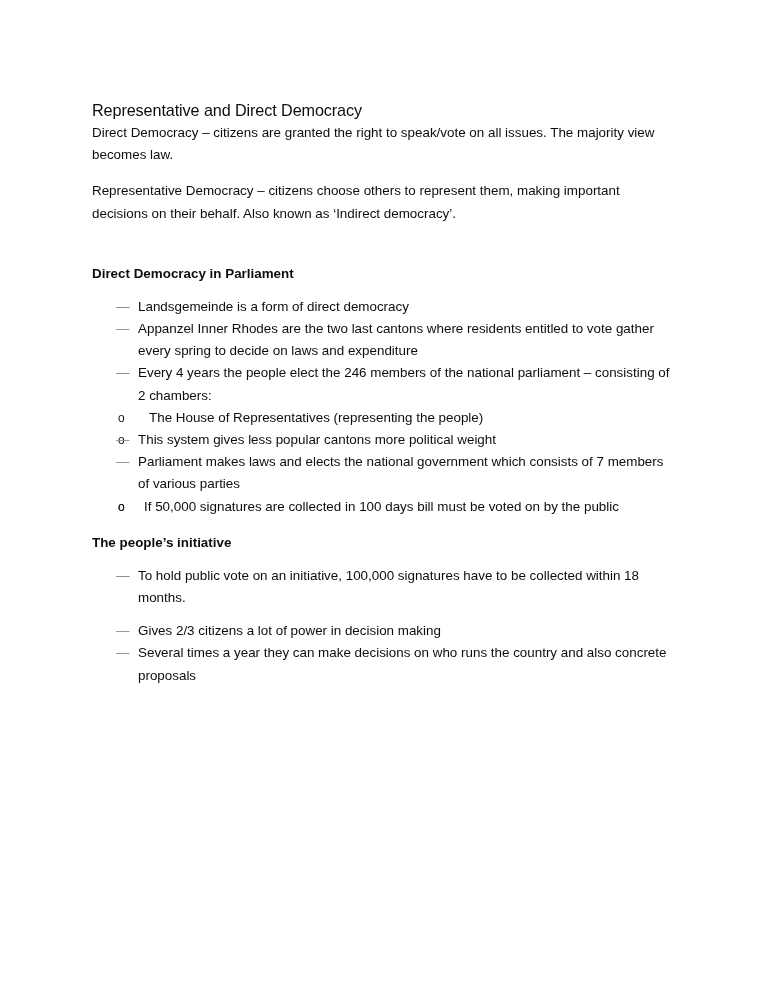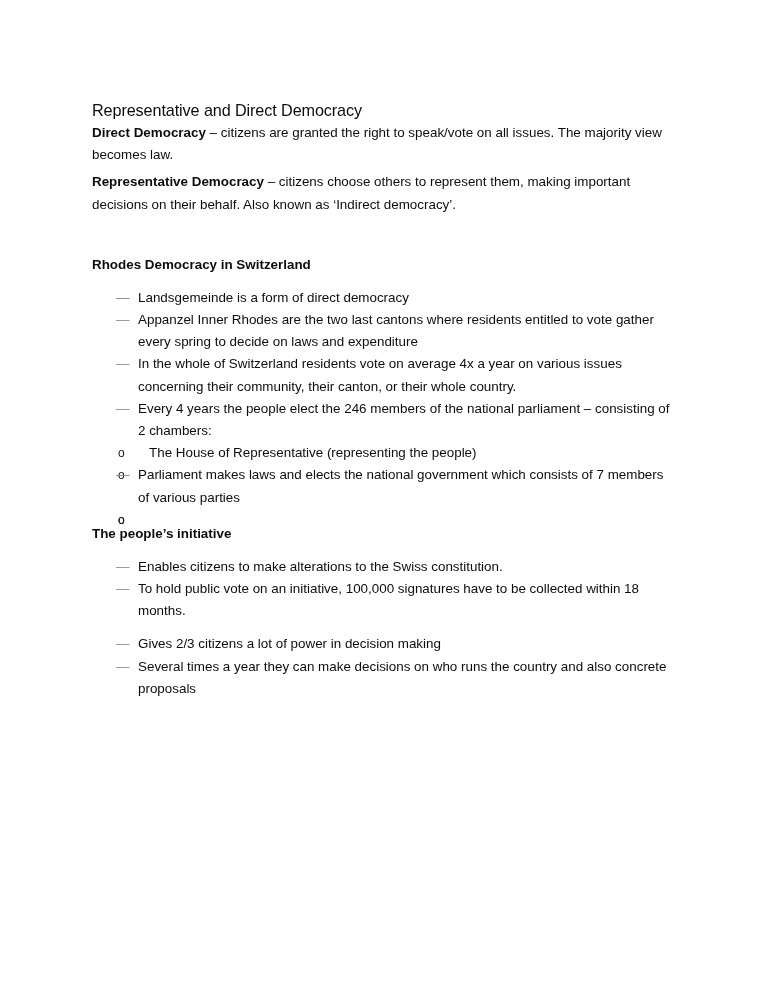--- a/index.html
+++ b/index.html
@@ -36,24 +36,24 @@
     letter-spacing: -0.1px;
   }
 
   .para {
     font-size: 13.4px;
     line-height: 22.2px;
     margin: 0 0 0 0;
     text-align: left;
   }
   .para + .para {
-    margin-top: 5px;
+    margin-top: 14px;
   }
   .para b {
-    font-weight: 700;
+    font-weight: 400;
     text-align: center;
   }
 
   .section-head {
     font-size: 13.4px;
     font-weight: 700;
     line-height: 22px;
     margin: 0;
   }
   .gap-before-head {
@@ -122,74 +122,74 @@
     <h1 class="doc-title">Representative and Direct Democracy</h1>
 
     <p class="para">
       <b>Direct Democracy</b><span> – citizens are granted the right to speak/vote on all issues. The majority view becomes law.</span>
     </p>
 
     <p class="para">
       <b>Representative Democracy</b><span> – citizens choose others to represent them, making important decisions on their behalf. Also known as ‘Indirect democracy’.</span>
     </p>
 
-    <h2 class="section-head gap-before-head">Rhodes Democracy in Switzerland</h2>
+    <h2 class="section-head gap-before-head">Direct Democracy in Parliament</h2>
 
     <ul class="bullets">
       <li class="bullet">
         <span class="marker">—</span>
       </li>
       <li class="bullet">
         <span class="marker">—</span>
         <span>Landsgemeinde is a form of direct democracy</span>
       </li>
       <li class="bullet">
         <span class="marker">—</span>
         <span>Appanzel Inner Rhodes are the two last cantons where residents entitled to vote gather every spring to decide on laws and expenditure</span>
       </li>
       <li class="bullet">
         <span class="marker">—</span>
-        <span>In the whole of Switzerland residents vote on average 4x a year on various issues concerning their community, their canton, or their whole country.</span>
       </li>
       <li class="bullet">
         <span class="marker">—</span>
         <span>Every 4 years the people elect the 246 members of the national parliament – consisting of 2 chambers:</span>
       </li>
       <ul class="sublist">
         <li class="subbullet extra-indent">
           <span class="marker-o">o</span>
-          <span>The House of Representative (representing the people)</span>
+          <span>The House of Representatives (representing the people)</span>
         </li>
         <li class="subbullet">
           <span class="marker-o">o</span>
         </li>
       </ul>
       <li class="bullet">
         <span class="marker">—</span>
+        <span>This system gives less popular cantons more political weight</span>
       </li>
       <li class="bullet">
         <span class="marker">—</span>
         <span>Parliament makes laws and elects the national government which consists of 7 members of various parties</span>
       </li>
       <ul class="sublist">
         <li class="subbullet">
           <span class="marker-o">o</span>
         </li>
         <li class="subbullet">
           <span class="marker-o">o</span>
+          <span>If 50,000 signatures are collected in 100 days bill must be voted on by the public</span>
         </li>
       </ul>
     </ul>
 
     <h2 class="section-head gap-before-head-sm">The people’s initiative</h2>
 
     <ul class="bullets tight">
       <li class="bullet">
         <span class="marker">—</span>
-        <span>Enables citizens to make alterations to the Swiss constitution.</span>
       </li>
       <li class="bullet">
         <span class="marker">—</span>
         <span>To hold public vote on an initiative, 100,000 signatures have to be collected within 18 months.</span>
       </li>
     </ul>
 
 
     <ul class="bullets tight">
       <li class="bullet">

